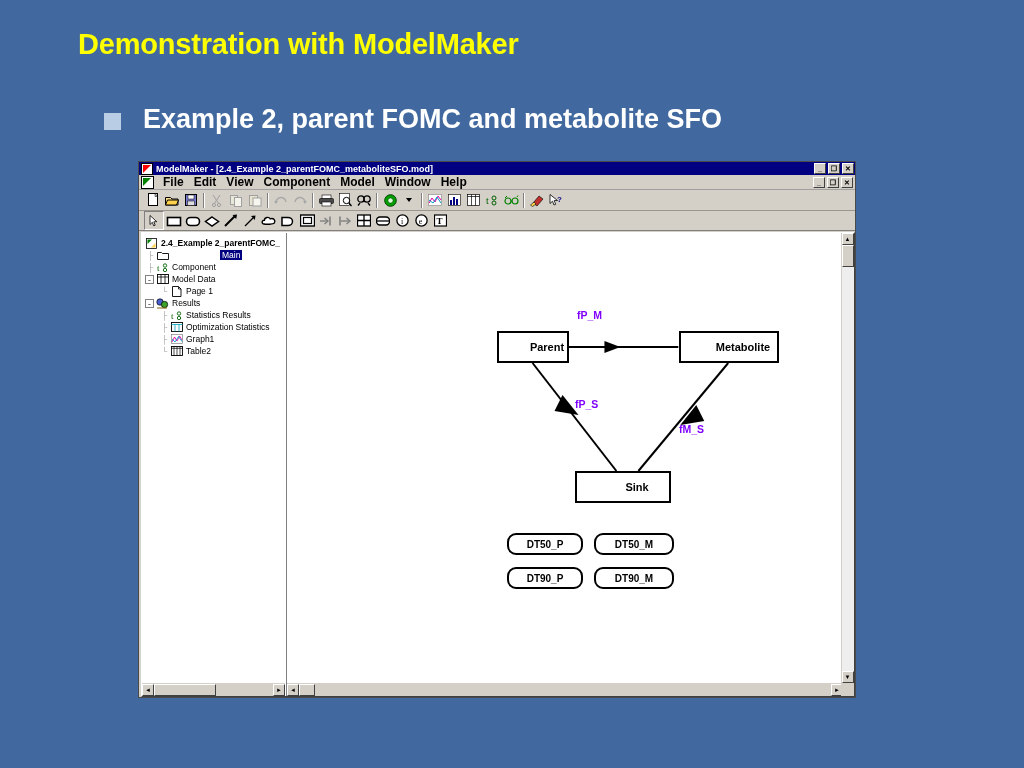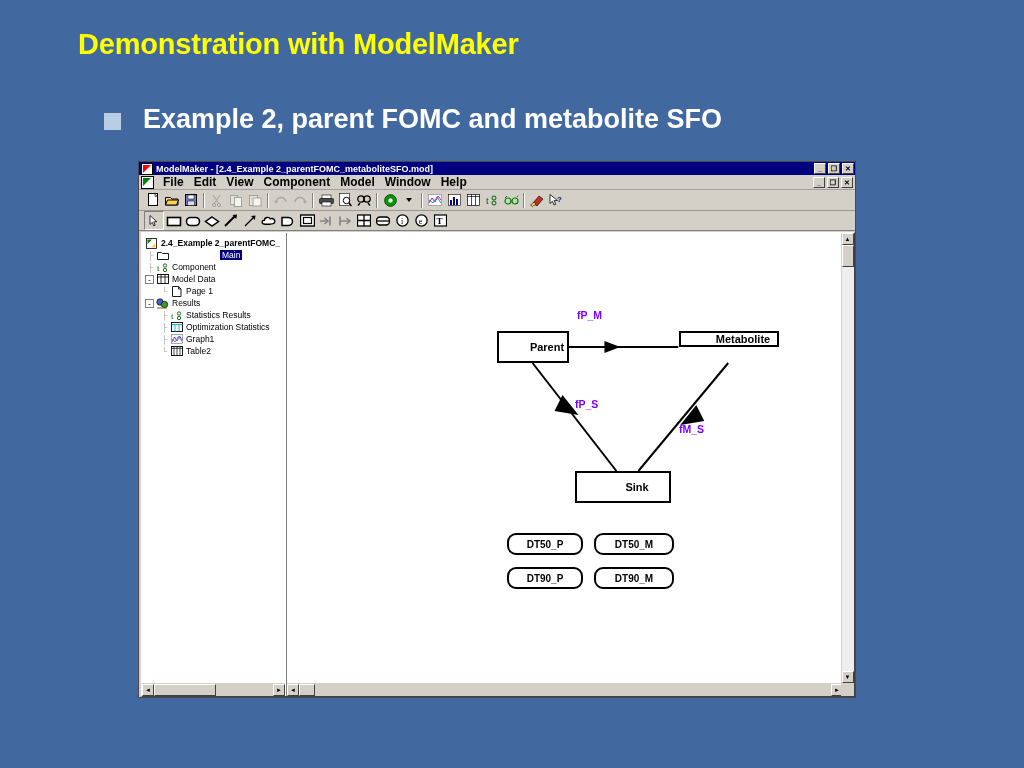--- a/index.html
+++ b/index.html
@@ -572,21 +572,21 @@
             <path d="M318 108 L334 114 L318 120 Z" fill="#000"></path>
 
             <line x1="246" y1="130" x2="330" y2="238" stroke="#000" stroke-width="2"></line>
             <path d="M276 162 L292 182 L268 178 Z" fill="#000"></path>
 
             <line x1="442" y1="130" x2="352" y2="238" stroke="#000" stroke-width="2"></line>
             <path d="M410 172 L394 192 L418 188 Z" fill="#000"></path>
           </svg>
 
           <div class="node" style="left:210px;top:98px;width:72px;height:32px;">Parent</div>
-          <div class="node" style="left:392px;top:98px;width:100px;height:16px;">Metabolite</div>
+          <div class="node" style="left:392px;top:98px;width:100px;height:32px;">Metabolite</div>
           <div class="node" style="left:288px;top:238px;width:96px;height:32px;">Sink</div>
 
           <div class="oval" style="left:220px;top:300px;width:76px;height:22px;">DT50_P</div>
           <div class="oval" style="left:307px;top:300px;width:80px;height:22px;">DT50_M</div>
           <div class="oval" style="left:220px;top:334px;width:76px;height:22px;">DT90_P</div>
           <div class="oval" style="left:307px;top:334px;width:80px;height:22px;">DT90_M</div>
 
           <div class="flab" style="left:290px;top:76px;">fP_M</div>
           <div class="flab" style="left:288px;top:165px;">fP_S</div>
           <div class="flab" style="left:392px;top:190px;">fM_S</div>

